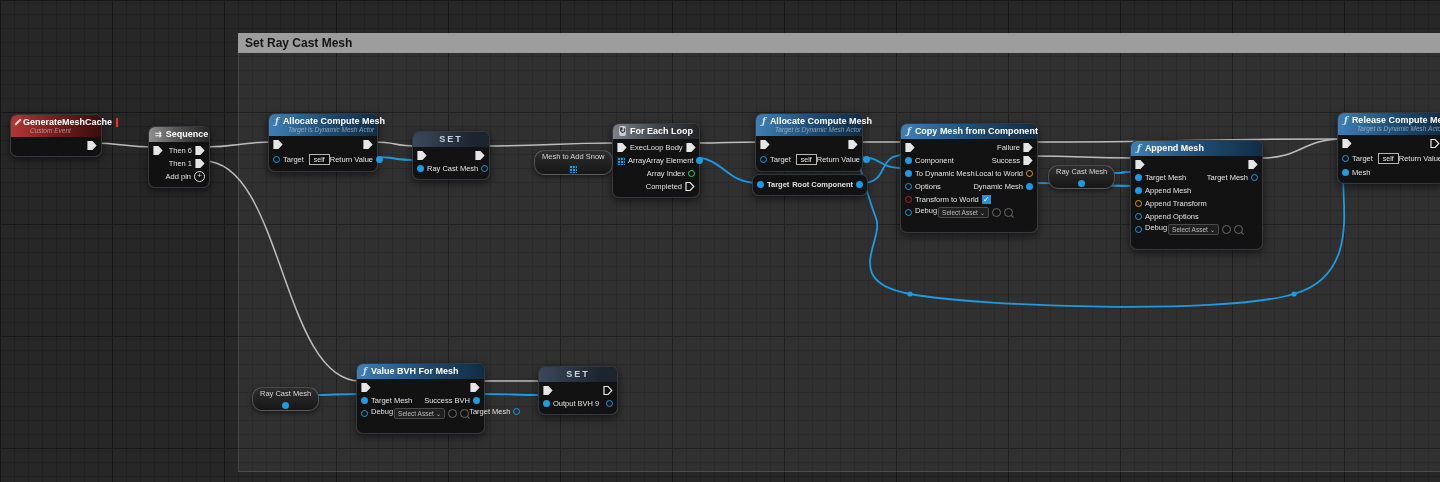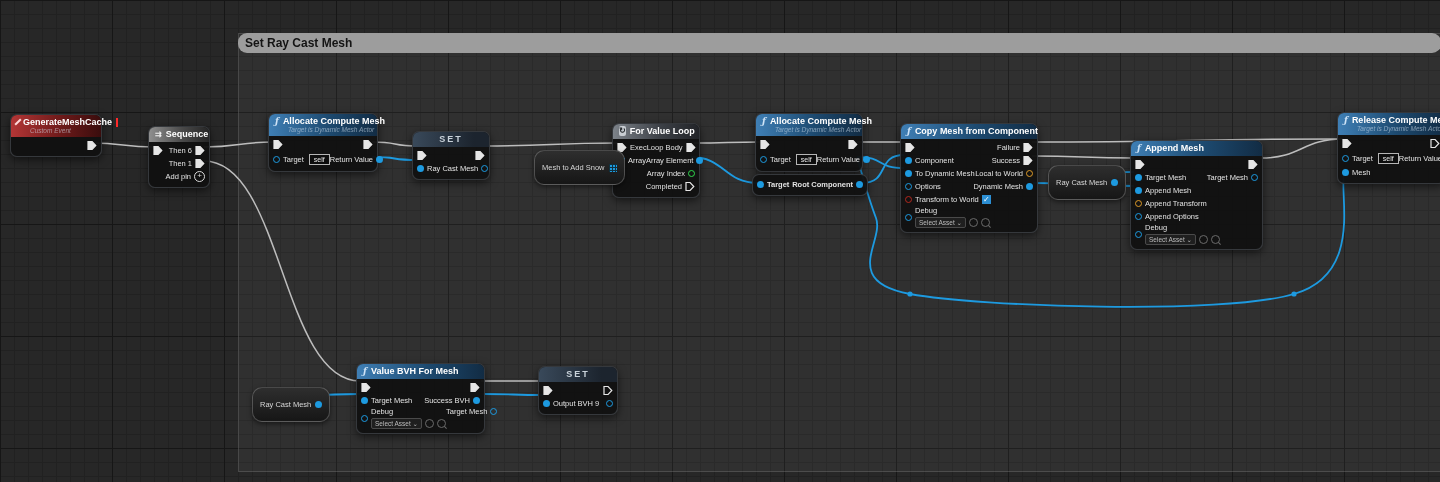--- a/index.html
+++ b/index.html
@@ -44,47 +44,47 @@
   .row--tall{height:16px;}
   .row--stack{height:22px;align-items:flex-start;}
   .pingrp{display:flex;align-items:center;gap:3px;}
   .pingrp.R{margin-left:auto;}
   .plab{font-size:7.5px;color:#e2e2e2;white-space:nowrap;}
   .pin-dot{width:7px;height:7px;border-radius:50%;box-sizing:border-box;display:inline-block;flex:0 0 auto;}
   .pin-arr{width:8px;height:8px;box-sizing:border-box;flex:0 0 auto;
     background-image:linear-gradient(#10303e 1px,transparent 1px),linear-gradient(90deg,#10303e 1px,transparent 1px);
     background-size:3px 3px;}
   .execsvg{display:block;flex:0 0 auto;}
-  .stackcol{display:flex;flex-direction:column;gap:1px;}
+  .stackcol{display:flex;flex-direction:row;gap:1px;}
   .selfbox{display:inline-block;border:1px solid #b5b5b5;background:#0d0d0d;color:#e8e8e8;
     font-size:7px;line-height:9px;padding:0 4px;margin-left:2px;}
   .cb{width:9px;height:9px;border:1px solid #8a8a8a;background:#141414;box-sizing:border-box;
     display:inline-block;font-size:8px;line-height:8px;text-align:center;color:#fff;}
   .cb.on{background:#2c8fd4;border-color:#2c8fd4;}
   .picker{display:flex;align-items:center;gap:3px;margin-top:1px;}
   .pickbox{background:#1f1f1f;border:1px solid #4a4a4a;border-radius:2px;color:#bdbdbd;
     font-size:6.5px;line-height:9px;padding:0 3px;white-space:nowrap;}
   .ghost{width:7px;height:7px;border:1px solid #6a6a6a;border-radius:50%;display:inline-block;position:relative;}
   .ghost.mag::after{content:"";position:absolute;width:3px;height:1px;background:#6a6a6a;
     right:-2px;bottom:-1px;transform:rotate(45deg);}
   .addpin{width:9px;height:9px;border:1px solid #dcdcdc;border-radius:50%;color:#dcdcdc;
     font-size:8px;line-height:8px;text-align:center;display:inline-block;}
   .pill{position:absolute;z-index:3;display:flex;align-items:center;gap:4px;
     background:linear-gradient(#2e2e2e,#161616);border:1px solid rgba(255,255,255,0.22);
-    border-radius:10px;padding:12px 7px;box-shadow:0 2px 5px rgba(0,0,0,0.5);}
+    border-radius:10px;padding:1px 7px;box-shadow:0 2px 5px rgba(0,0,0,0.5);flex-direction:column;}
   .pill .plab{color:#d6d6d6;}
   .compact .row .plab{font-weight:bold;}
 </style>
 </head>
 <body>
 
 <div id="canvas">
   <div class="comment">
     <div class="comment-body" id="comment-body" style="left: 238px; top: 33px; width: 1203px; height: 437px;"></div>
-    <div class="comment-title" id="comment-title" style="left: 238px; top: 33px; width: 1203px; height: 20px; border-radius: 9px;">Set Ray Cast Mesh</div>
+    <div class="comment-title" id="comment-title" style="left: 238px; top: 33px; width: 1203px; height: 20px;">Set Ray Cast Mesh</div>
   </div>
   <svg id="wires" width="1440" height="482">
       <path d="M92 143 C 123 143, 123 147, 154 147" fill="none" stroke="#bdbdbd" stroke-width="1.5"></path>
       <path d="M204 147 C 239 147, 239 142, 274 142" fill="none" stroke="#bdbdbd" stroke-width="1.5"></path>
       <path d="M204 161 C 282 161, 282 381, 360 381" fill="none" stroke="#bdbdbd" stroke-width="1.5"></path>
       <path d="M372 142 C 400 142, 390 146, 418 146" fill="none" stroke="#bdbdbd" stroke-width="1.5"></path>
       <path d="M484 146 C 551 146, 551 143, 618 143" fill="none" stroke="#bdbdbd" stroke-width="1.5"></path>
       <path d="M694 143 C 727.5 143, 727.5 142, 761 142" fill="none" stroke="#bdbdbd" stroke-width="1.5"></path>
       <path d="M857 142 C 885 142, 877 142, 905 142" fill="none" stroke="#bdbdbd" stroke-width="1.5"></path>
       <path d="M1032 142 C 1182 142, 1193 139, 1343 139" fill="none" stroke="#bdbdbd" stroke-width="1.5"></path>
@@ -217,21 +217,21 @@
           <div class="pingrp R">
             <span class="plab"></span>
             <span class="pin-dot" style="border: 1.6px solid rgb(29, 154, 224);"></span>
           </div>
         </div>
       </div>
       <div class="node " style="left: 612px; top: 123px; width: 88px;">
         <div class="hdr hdr-loop">
           <div class="hdr-top">
             <span class="loopicon">↻</span>
-            <span class="hdr-title">For Value Loop</span>
+            <span class="hdr-title">For Each Loop</span>
           </div>
         </div>
         <div class="row">
           <div class="pingrp L">
             <svg width="10" height="11" viewBox="0 0 10 11" class="execsvg">
               <path d="M1 1.5h4.1L8.8 5.5 5.1 9.5H1z" fill="#e6e6e6" stroke="#e6e6e6" stroke-width="1.2"></path>
             </svg>
             <span class="plab">Exec</span>
           </div>
           <div class="pingrp R">

